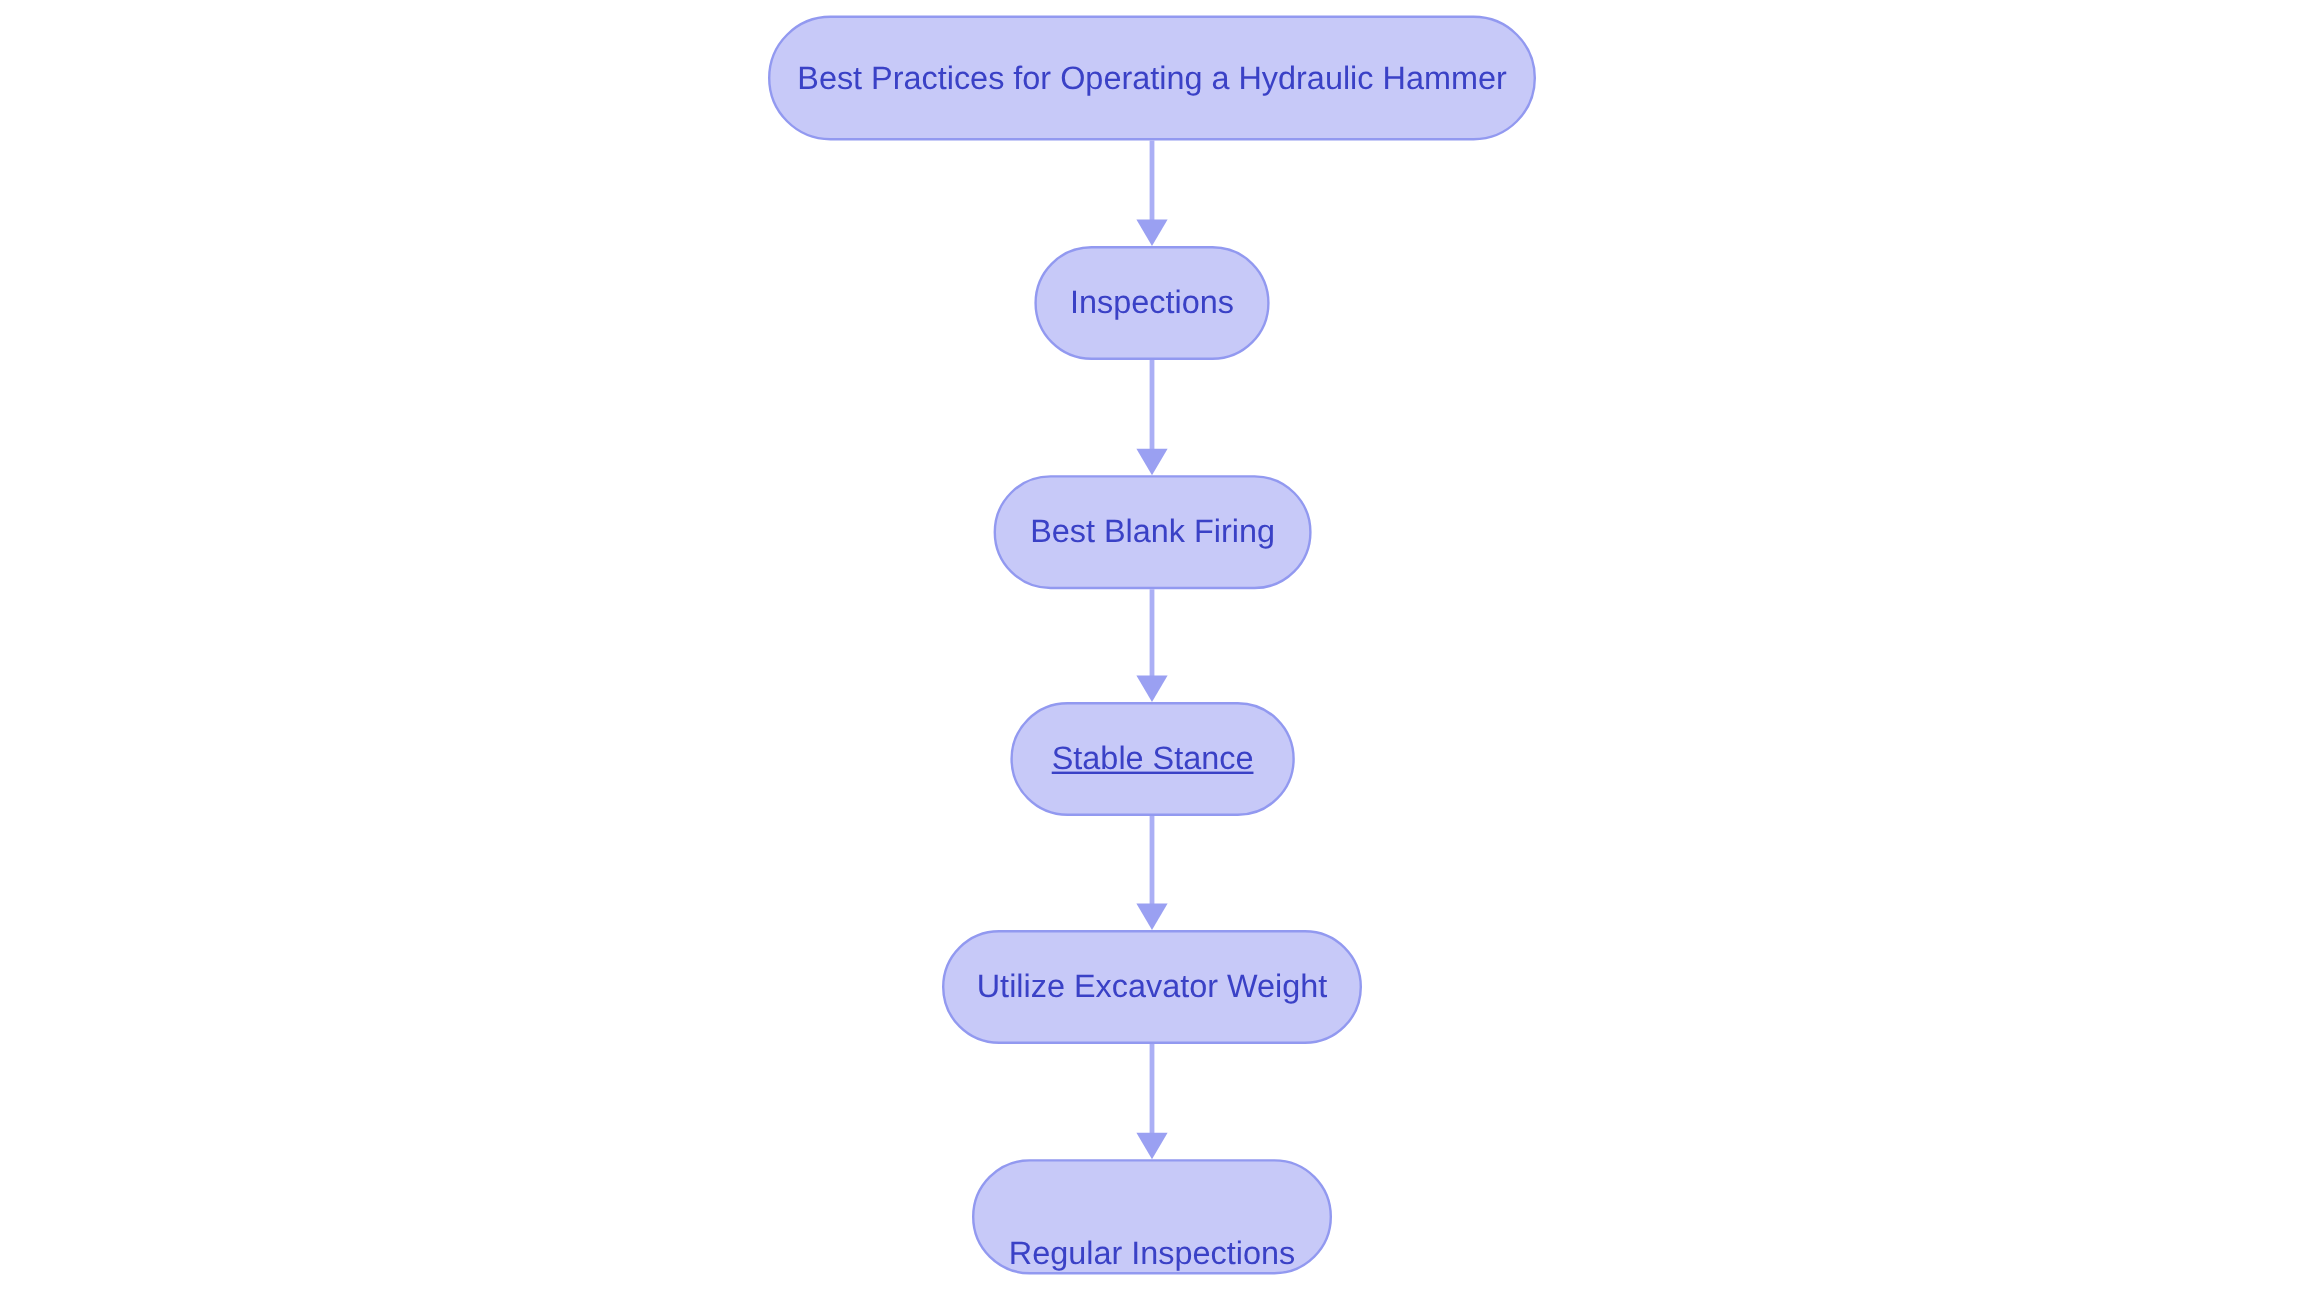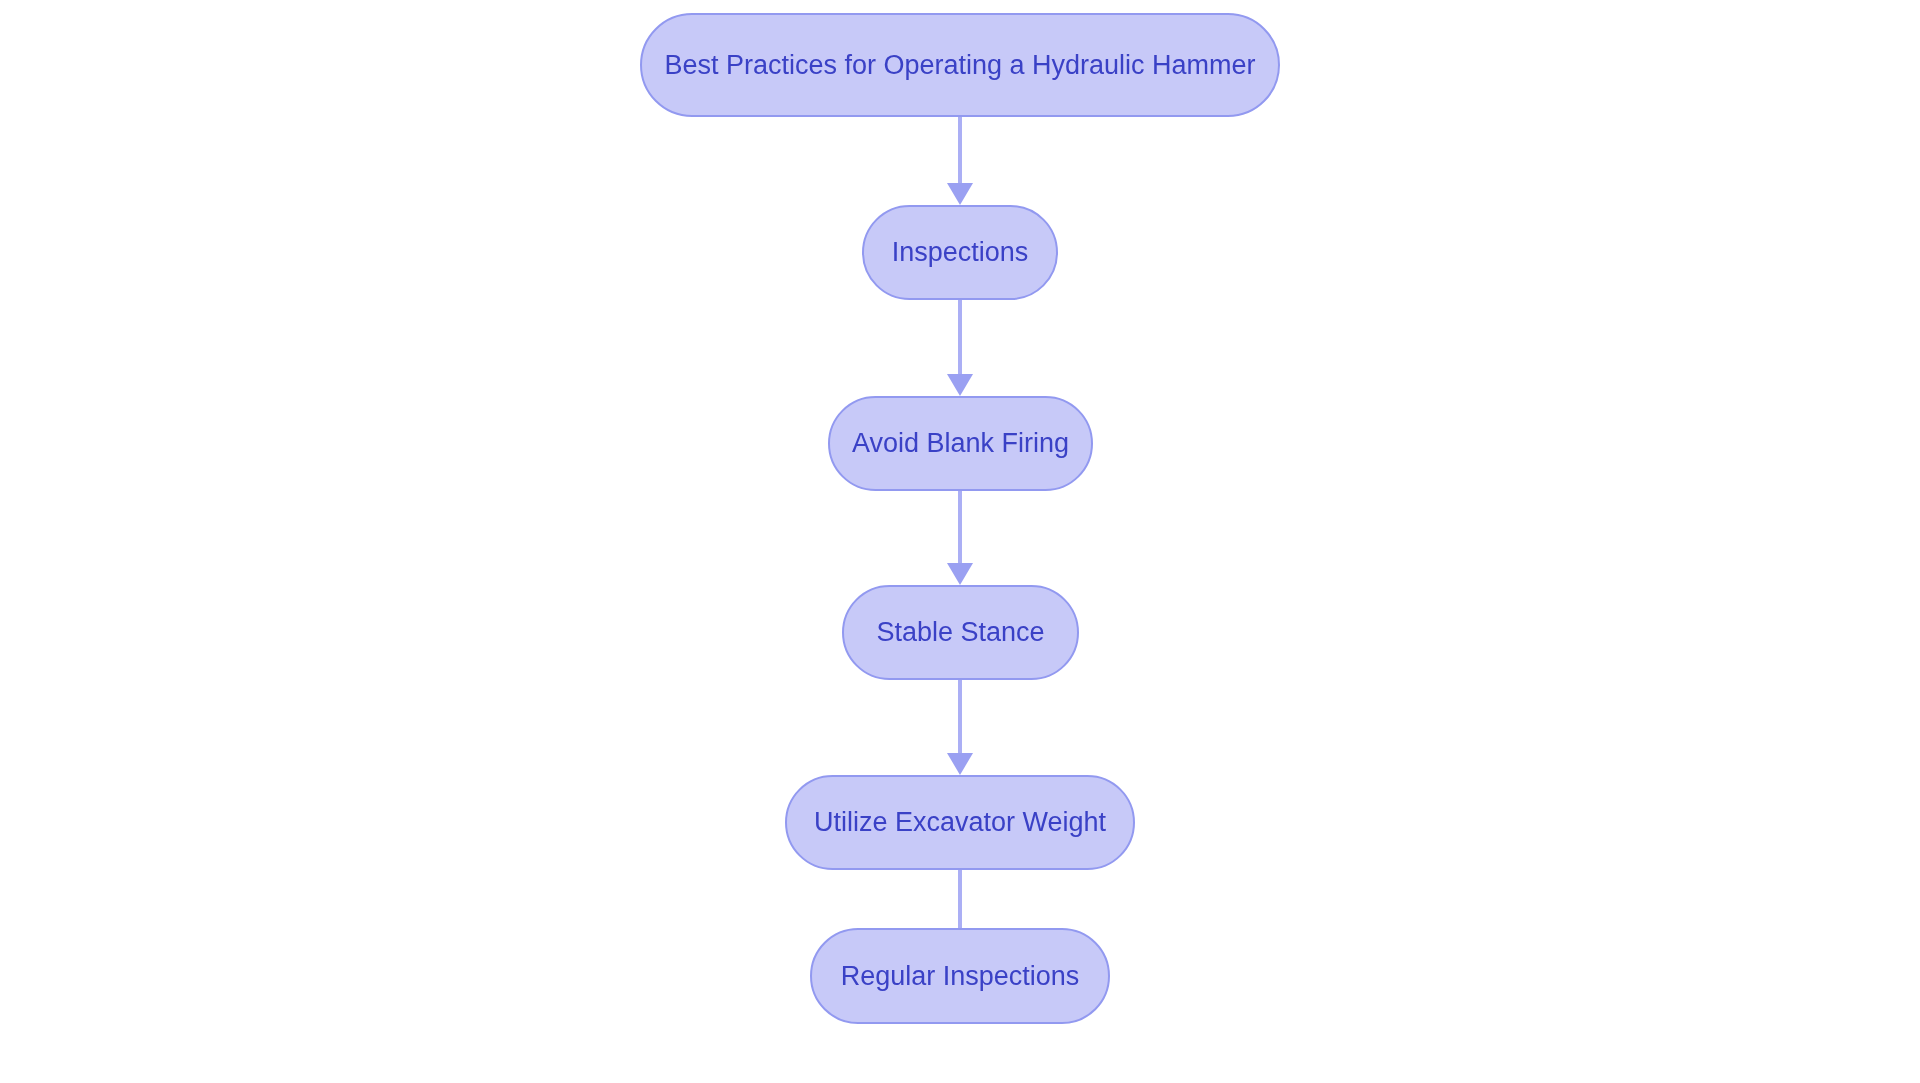--- a/index.html
+++ b/index.html
@@ -28,23 +28,23 @@
     align-items: center;
     justify-content: center;
     text-align: center;
     font-size: 27px;
     line-height: 1.2;
     white-space: nowrap;
   }
   .node-0 { left: 640px; top: 13px;  width: 640px; height: 104px; }
   .node-1 { left: 862px; top: 205px; width: 196px; height: 95px; }
   .node-2 { left: 828px; top: 396px; width: 265px; height: 95px; }
-  .node-3 { left: 842px; top: 585px; width: 237px; height: 95px; }
+  .node-3 { left: 842px; top: 585px; width: 237px; height: 95px; text-decoration: underline; }
   .node-4 { left: 785px; top: 775px; width: 350px; height: 95px; text-align: right; }
-  .node-5 { left: 810px; top: 928px; width: 300px; height: 96px; }
+  .node-5 { left: 810px; top: 966px; width: 300px; height: 96px; align-items: flex-end; }
 
   .arrow {
     position: absolute;
     left: 947px;
     width: 26px;
   }
   .arrow .line {
     position: absolute;
     left: 11px;
     top: 0;
@@ -85,21 +85,21 @@
   <div class="node node-1">
     <span>Inspections</span>
   </div>
 
   <div class="arrow arrow-1">
     <div class="line"></div>
     <div class="head"></div>
   </div>
 
   <div class="node node-2">
-    <span>Avoid Blank Firing</span>
+    <span>Best Blank Firing</span>
   </div>
 
   <div class="arrow arrow-2">
     <div class="line"></div>
     <div class="head"></div>
   </div>
 
   <div class="node node-3">
     <span>Stable Stance</span>
   </div>

